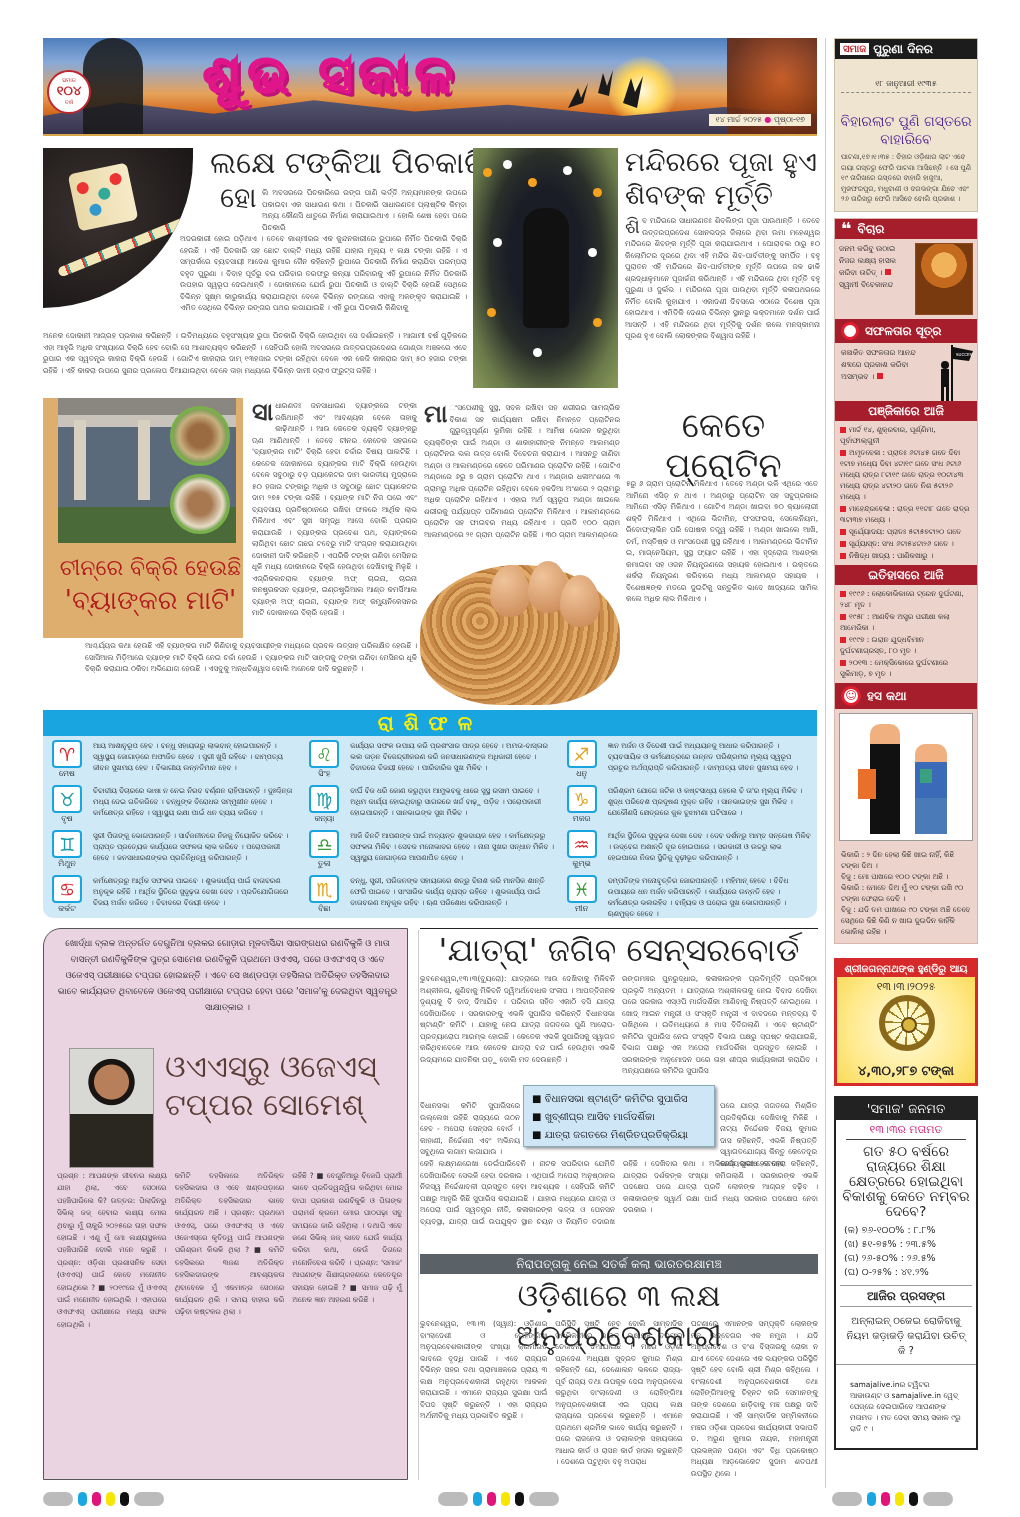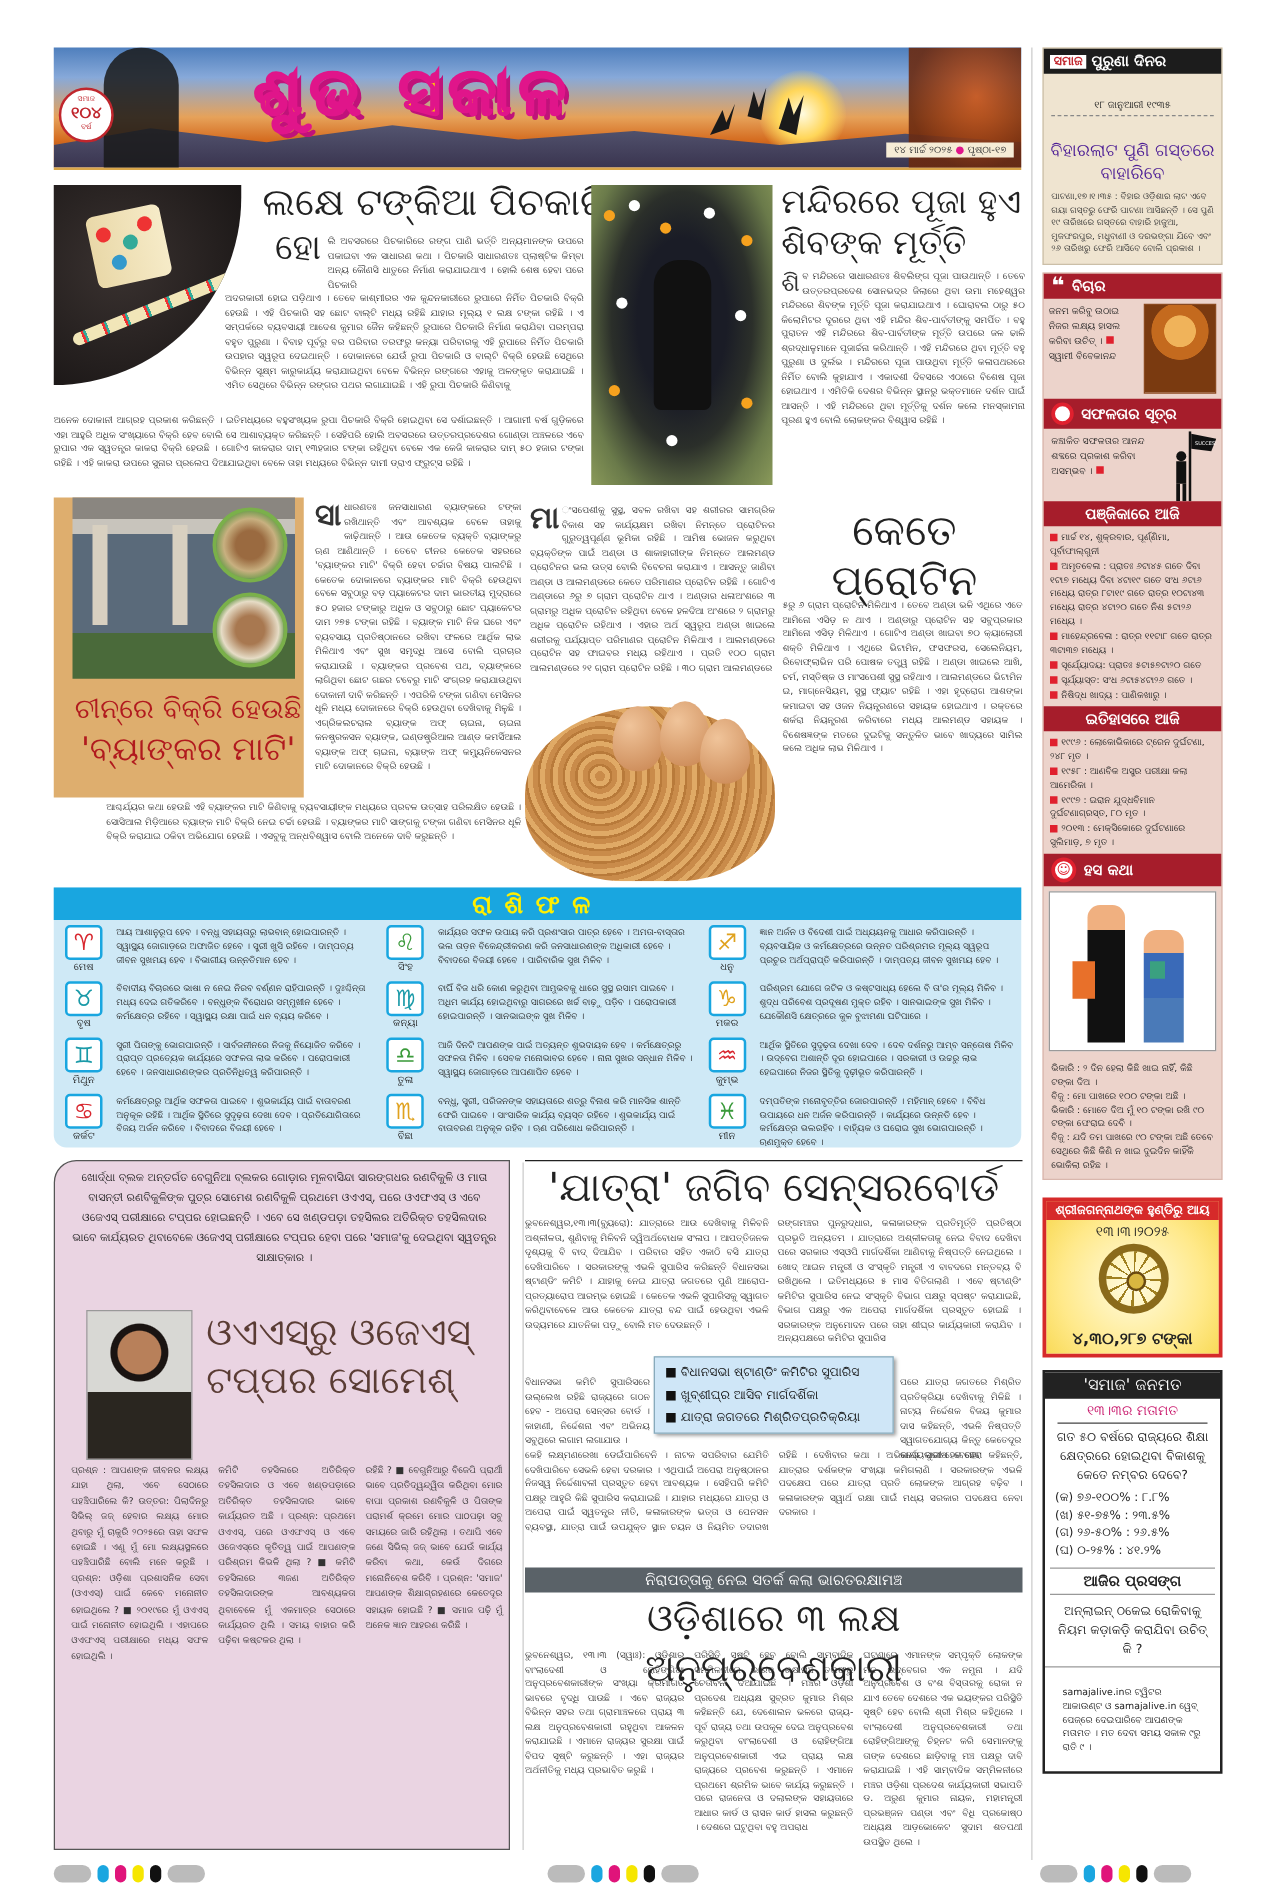--- a/index.html
+++ b/index.html
@@ -41,21 +41,21 @@
 .hasa-txt{font-size:7.3px;line-height:11px;padding:4px 6px 6px}
 .jag{margin-top:14px;border:3px solid #d62a2a;background:radial-gradient(circle at 50% 55%,#fffbe0,#ffe98a 60%,#f7d64a);height:128px;position:relative}
 .jag .hdr{background:#d62a2a;color:#fff;font-size:10px;font-weight:bold;text-align:center;padding:2px}
 .jag .num{text-align:center;font-size:11px;margin-top:3px}
 .jag .wheel{position:absolute;left:42px;top:34px;width:56px;height:56px;border-radius:50%;border:6px solid #8a6a1a;background:repeating-conic-gradient(#a08020 0 6deg,transparent 6deg 30deg)}
 .jag .wheel::after{content:"";position:absolute;left:16px;top:16px;width:12px;height:12px;border-radius:50%;background:#d9b640;border:2px solid #6a4a10}
 .jag .amt{position:absolute;bottom:4px;left:0;right:0;text-align:center;font-size:13px;font-weight:bold}
 .janamat{margin-top:10px;border:2px solid #222}
 .janamat .hdr{background:#222;color:#fff;text-align:center;font-size:13px;padding:3px}
 .janamat .sub{text-align:center;color:#c8156a;font-size:11px;padding:3px;border-bottom:1px solid #444;margin:0 10px}
-.janamat .q{text-align:center;font-size:10px;line-height:15px;padding:4px 6px}
+.janamat .q{text-align:center;font-size:14px;line-height:15px;padding:4px 6px}
 .janamat .opt{font-size:9.5px;line-height:14px;padding:0 8px}
 .janamat .prasanga{text-align:center;font-size:12px;font-weight:bold;border-top:1px solid #999;border-bottom:1px solid #999;margin:6px 4px 4px;padding:3px}
 .janamat .pq{text-align:center;font-size:10px;line-height:15px;padding:2px 8px 6px}
 .janamat .foot{text-align:left;font-size:7.5px;line-height:11px;border-top:1px solid #999;padding:14px}
 
 #s1-img{left:43px;top:148px;width:150px;height:160px;border-radius:0 0 160px 0;background:radial-gradient(circle at 35% 40%,#3a3230,#151212);overflow:hidden}
 .cup{position:absolute;left:30px;top:20px;width:60px;height:58px;background:linear-gradient(90deg,#e9d8a8,#f6ebc8);border-radius:6px;transform:rotate(-12deg)}
 .cup span{position:absolute;width:12px;height:12px;border-radius:50%}
 .stick{position:absolute;left:10px;top:90px;width:160px;height:10px;background:repeating-linear-gradient(90deg,#f1e6b8 0 8px,#e33 8px 10px,#3a9 10px 12px,#f1e6b8 12px 18px);transform:rotate(-22deg);border-radius:5px}
 #s1-head{left:210px;top:145px;font-size:30px;line-height:36px;color:#222;white-space:nowrap}

